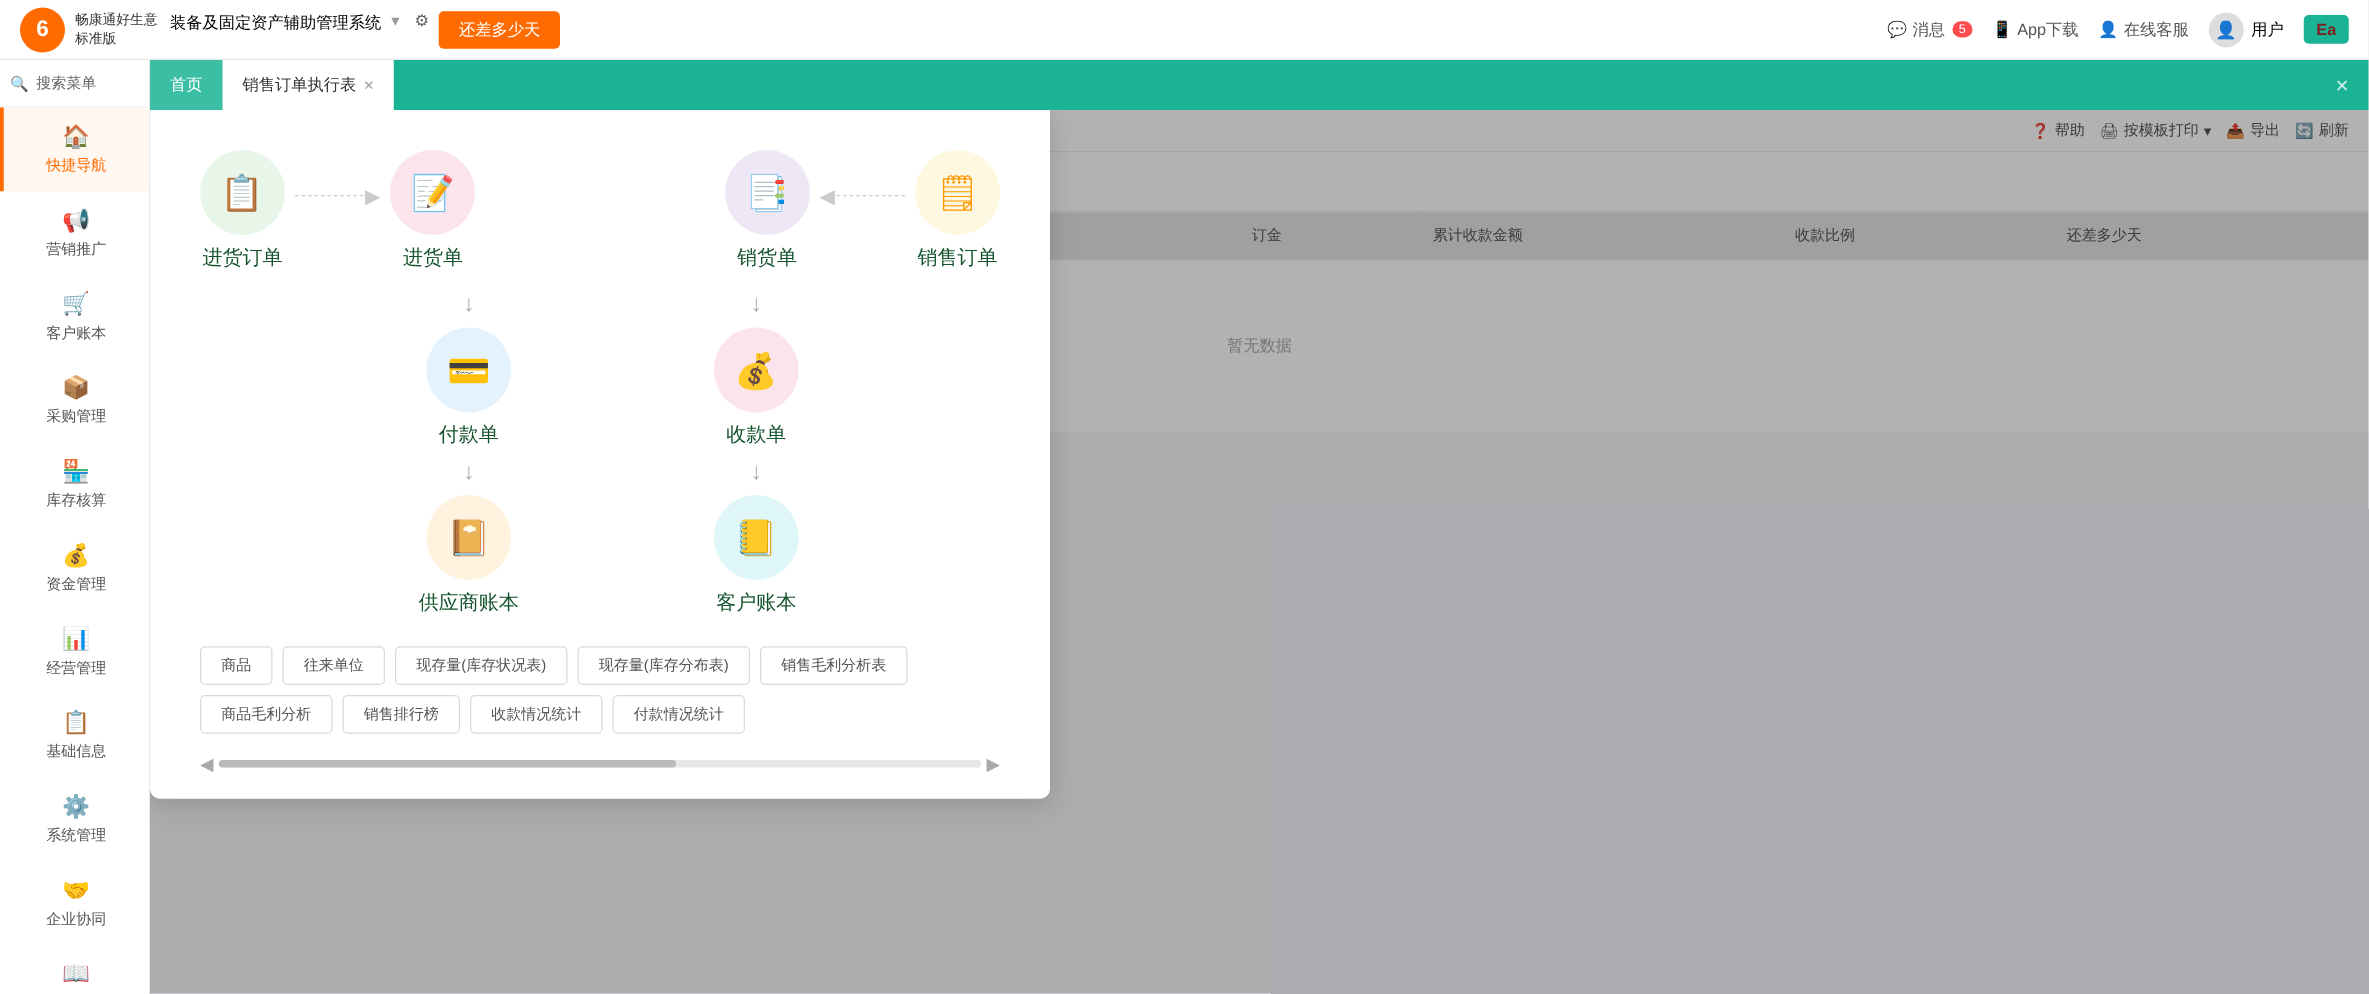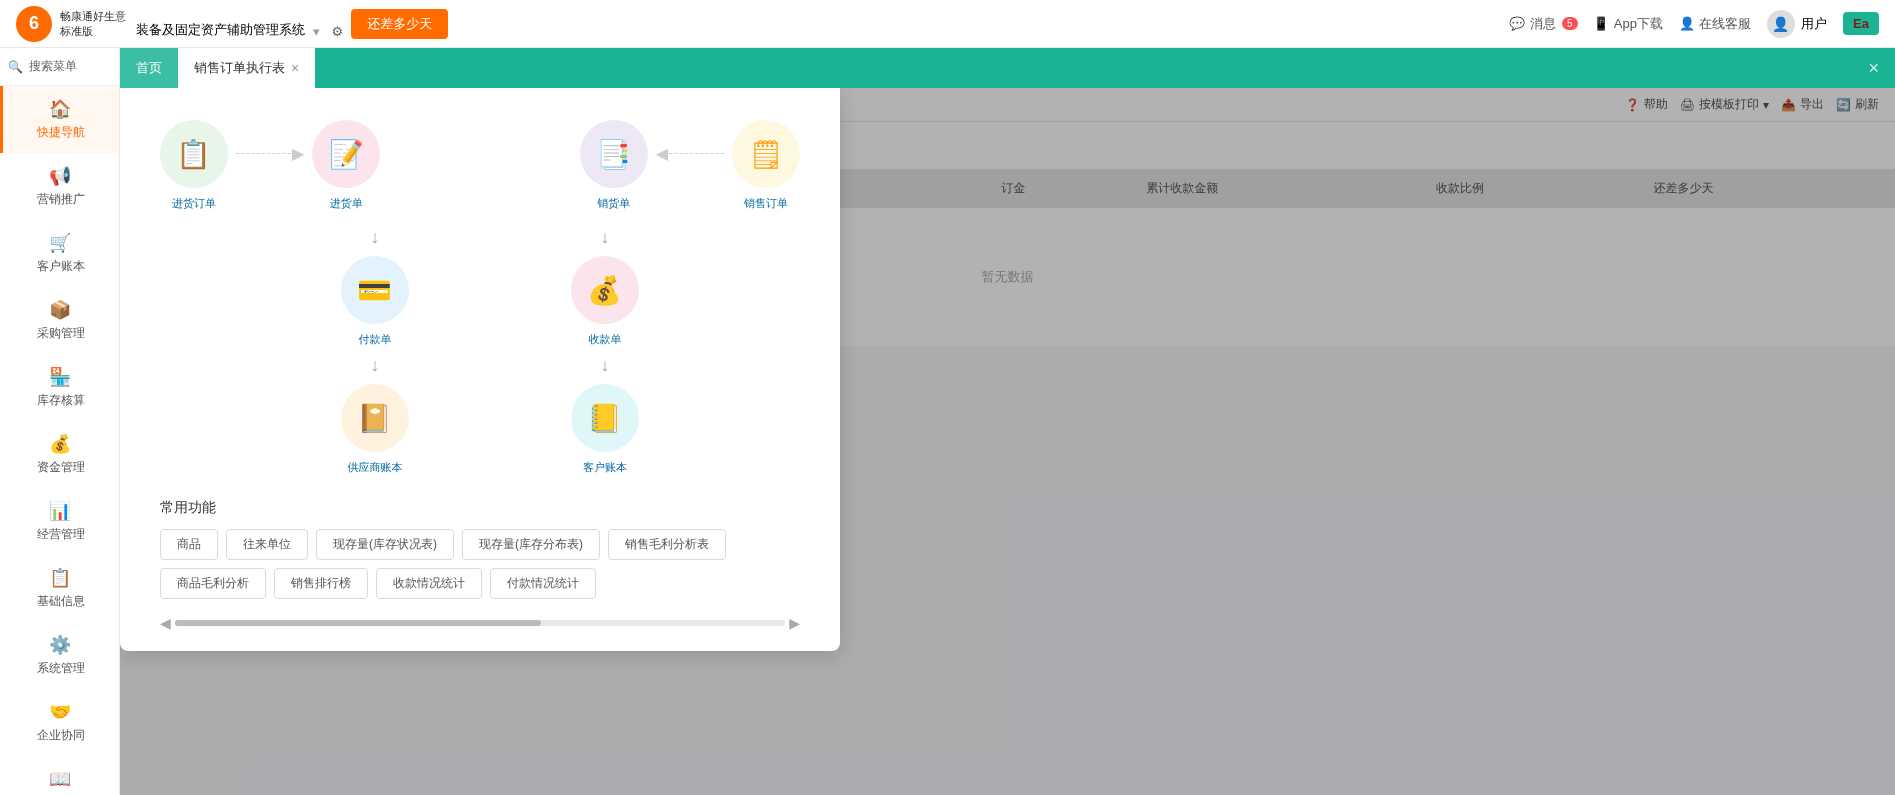--- a/index.html
+++ b/index.html
@@ -31,21 +31,21 @@
       align-items: center;
       justify-content: center;
       color: white;
       font-size: 18px;
       font-weight: bold;
     }
     .logo-text { font-size: 11px; color: #333; line-height: 1.3; }
     .system-name {
       flex: 1;
       display: flex;
-      align-items: flex-end;
+      align-items: flex-start;
       gap: 8px;
     }
     .system-dropdown { color: #999; cursor: pointer; }
     .settings-icon { color: #666; cursor: pointer; margin-left: 4px; }
     .trial-btn {
       background: #ff6b00;
       color: white;
       border: none;
       padding: 6px 16px;
       border-radius: 4px;
@@ -316,21 +316,21 @@
     }
     .flow-circle {
       width: 68px;
       height: 68px;
       border-radius: 50%;
       display: flex;
       align-items: center;
       justify-content: center;
       font-size: 28px;
     }
-    .flow-label { font-size: 11px; color: #0369a1; }
+    .flow-label { font-size: 16px; color: #14532d; }
 
     
     .common-functions { margin-top: 8px; }
     .cf-title { font-size: 14px; color: #333; margin-bottom: 12px; font-weight: 500; }
     .cf-buttons {
       display: flex;
       flex-wrap: wrap;
       gap: 8px;
     }
     .cf-btn {
@@ -644,21 +644,20 @@
               <div class="flow-node">
                 <div class="flow-circle" style="background:#e0f7fa;">
                   <span style="font-size:28px; color:#1ab394">📒</span>
                 </div>
                 <span class="flow-label">客户账本</span>
               </div>
             </div>
           </div>
 
           <div class="common-functions">
-            <div class="cf-title">常用功能</div>
             <div class="cf-buttons" id="cf-buttons-container">
 
             <button class="cf-btn">商品</button>
                 <button class="cf-btn">往来单位</button>
                 <button class="cf-btn">现存量(库存状况表)</button>
                 <button class="cf-btn">现存量(库存分布表)</button>
                 <button class="cf-btn">销售毛利分析表</button>
                 <button class="cf-btn">商品毛利分析</button>
                 <button class="cf-btn">销售排行榜</button>
                 <button class="cf-btn">收款情况统计</button>

